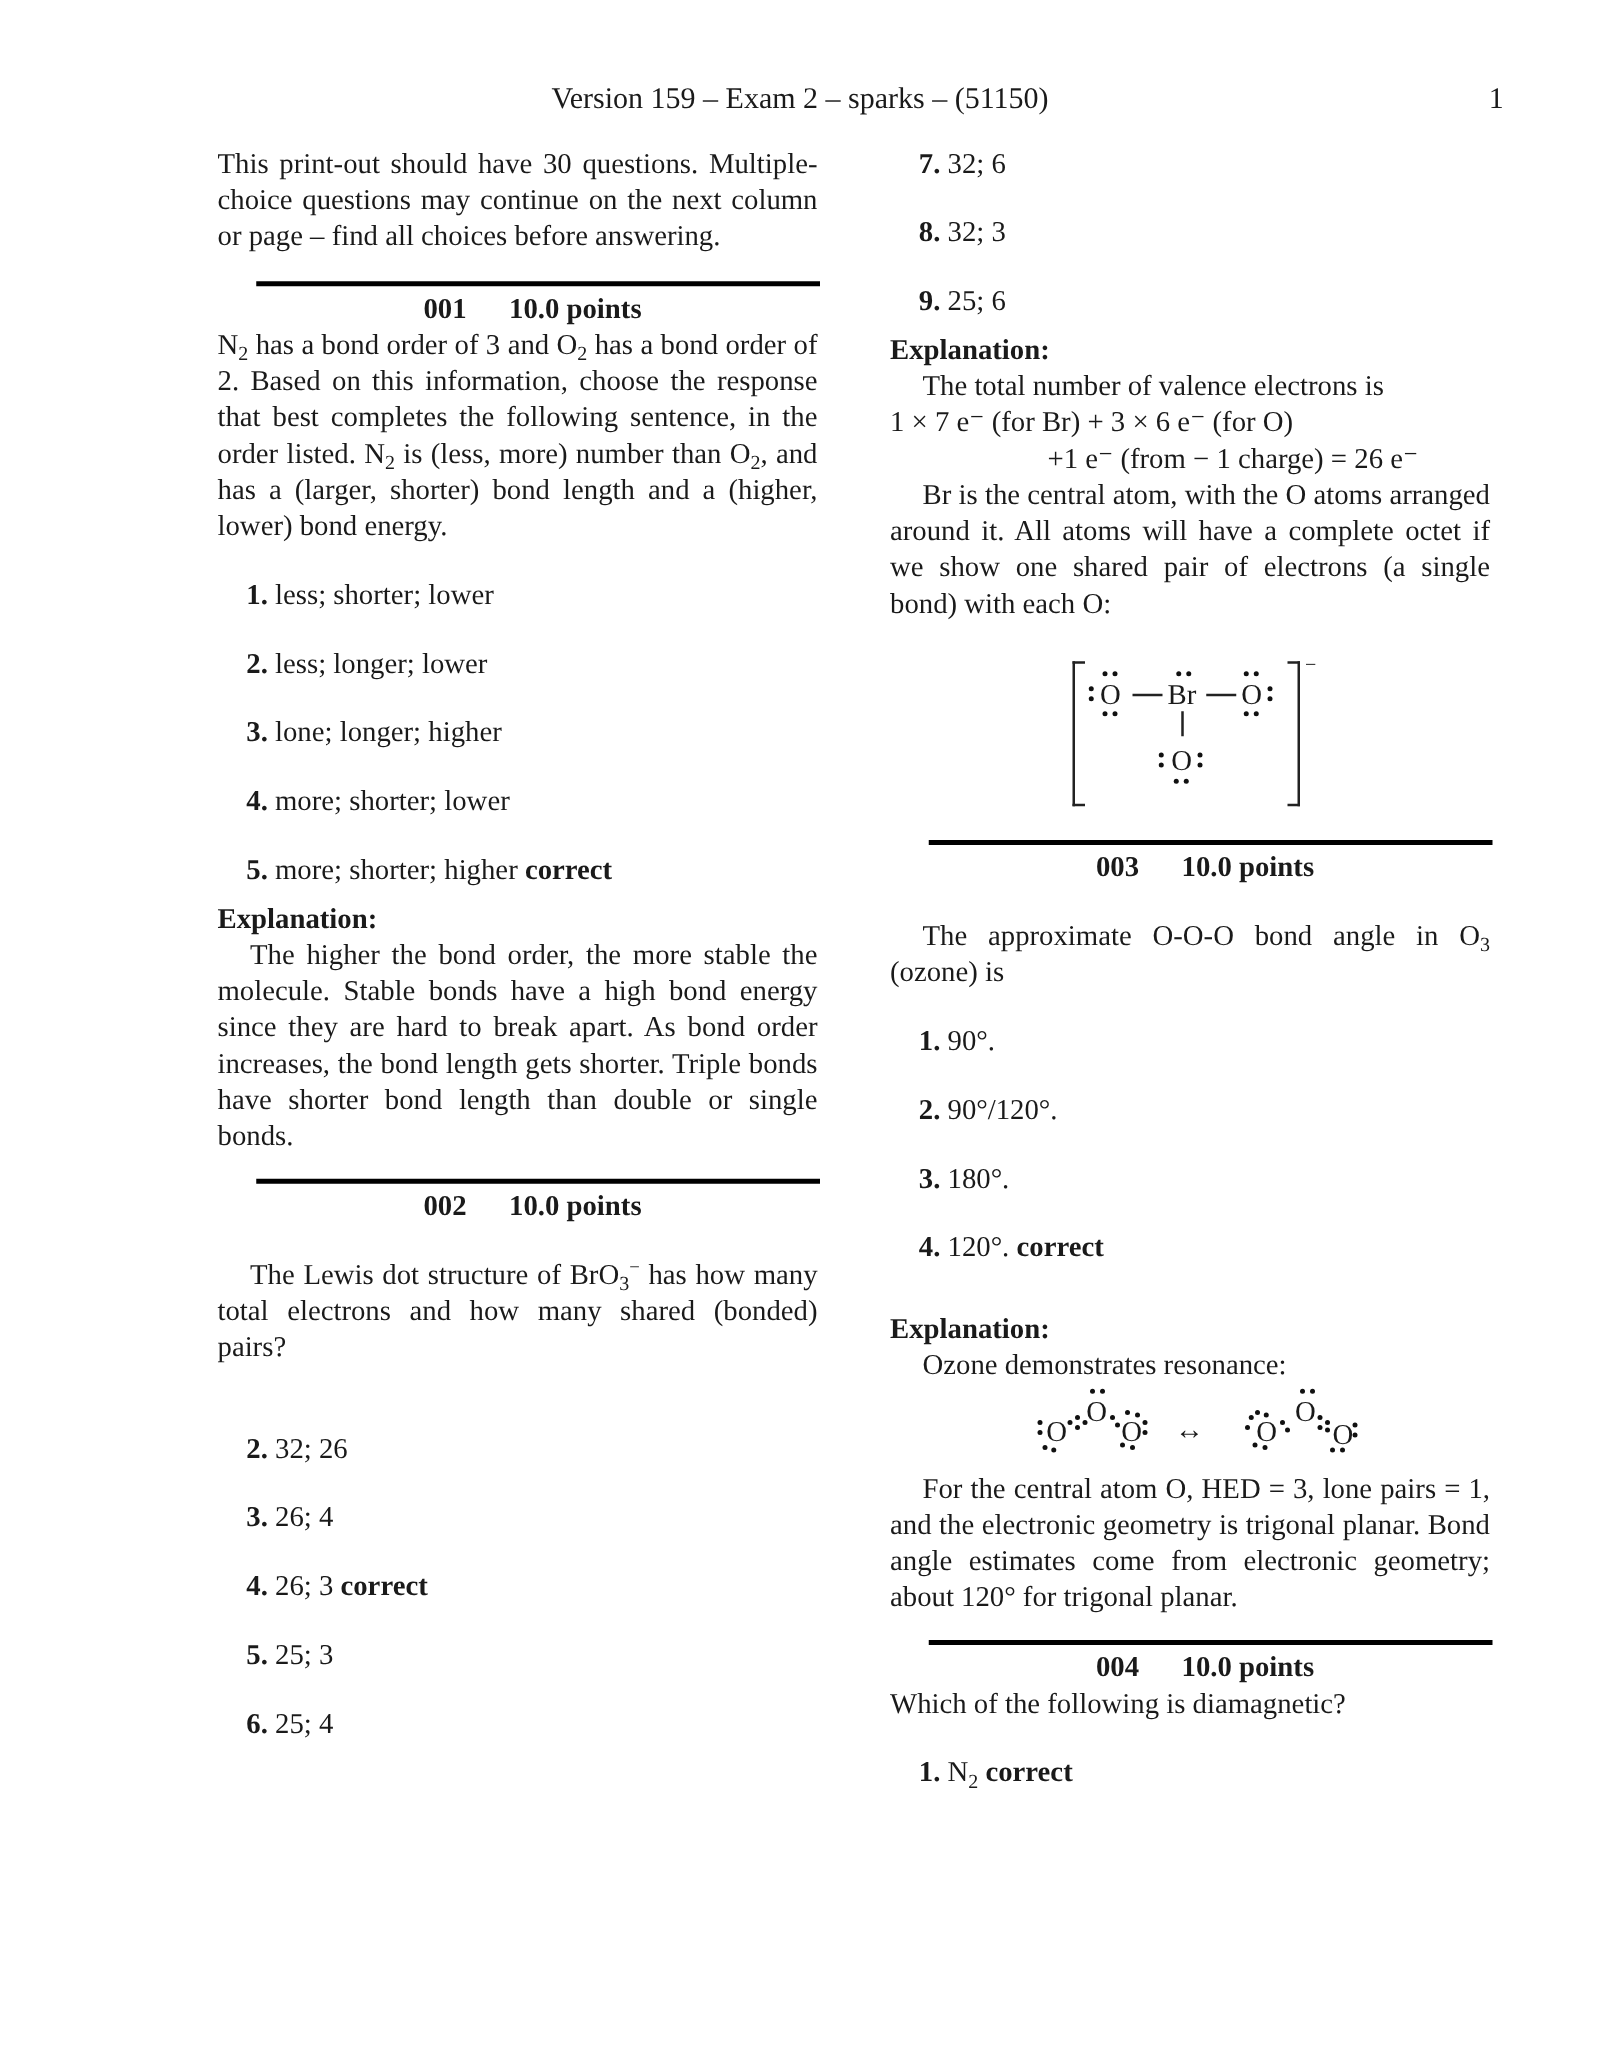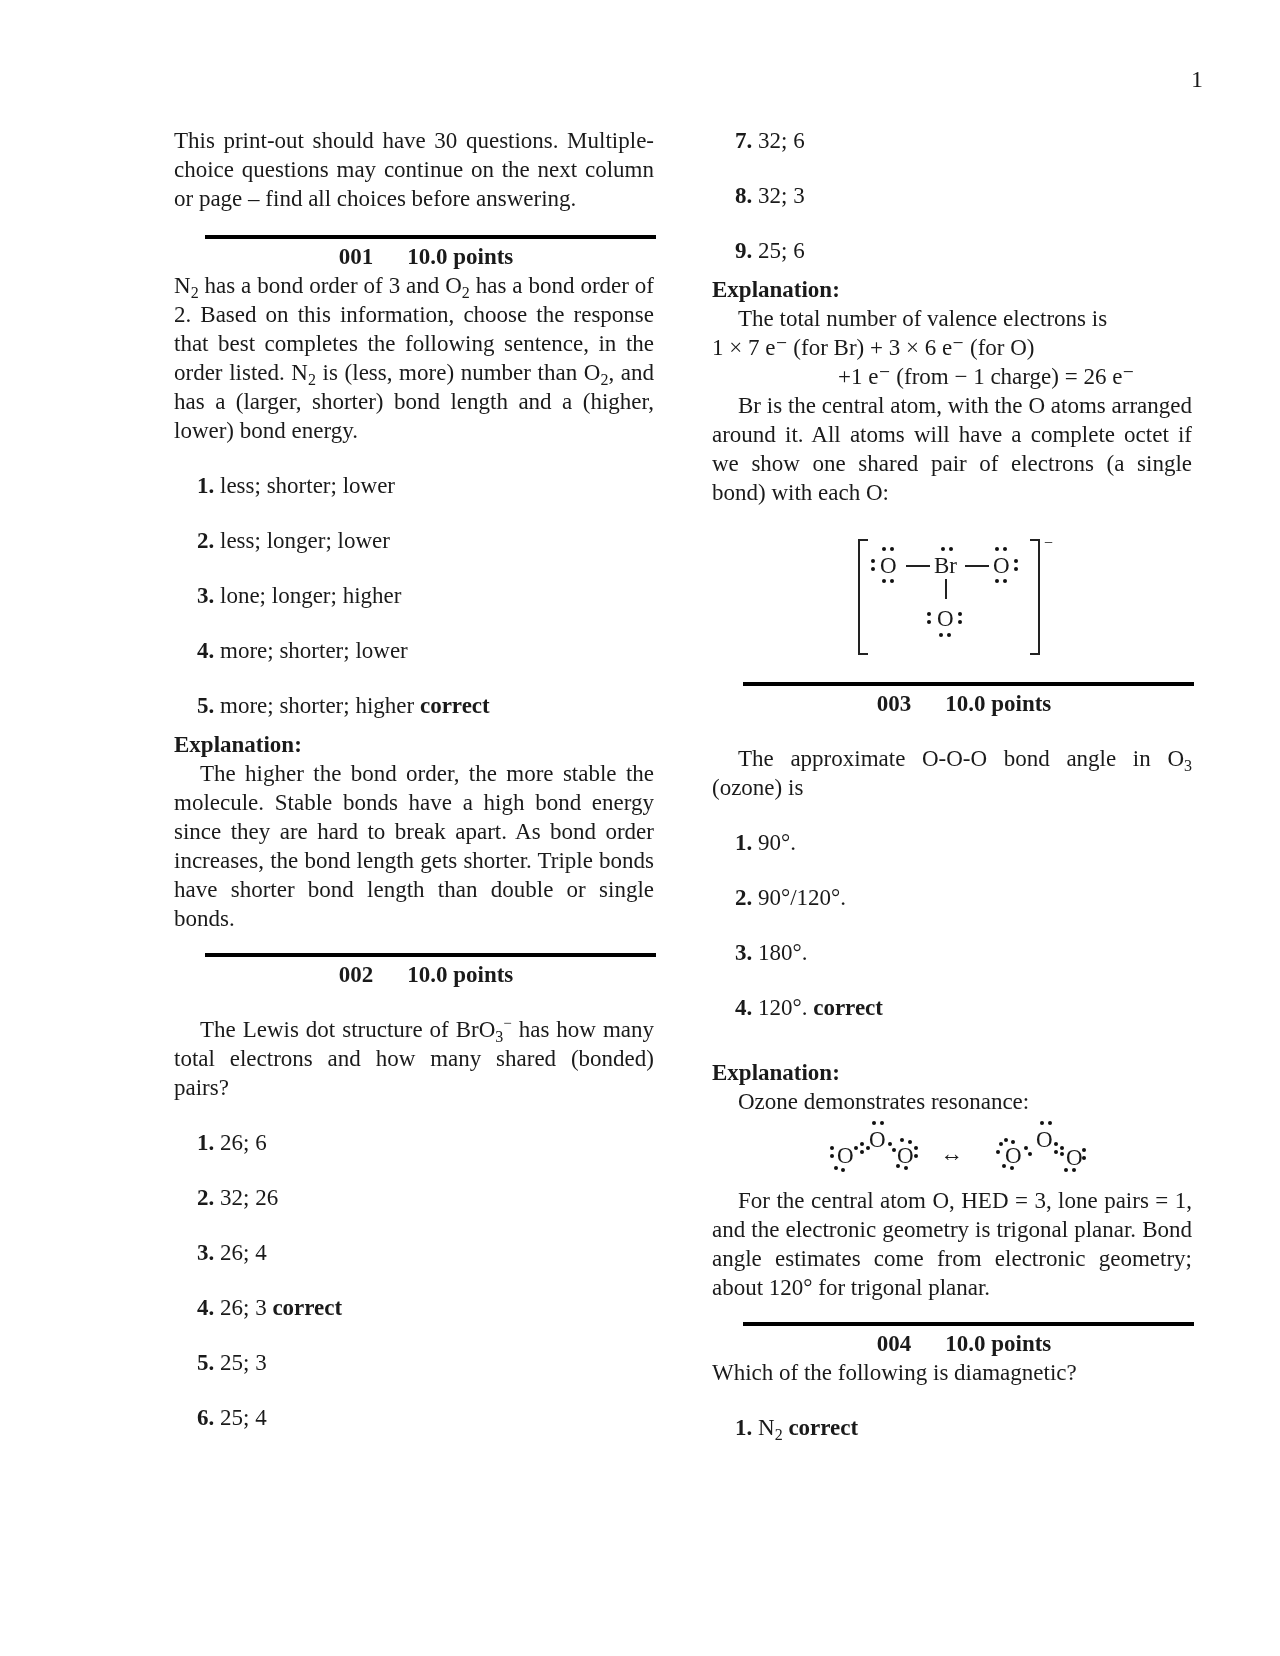--- a/index.html
+++ b/index.html
@@ -1,21 +1,21 @@
 <!DOCTYPE html>
 <html><head>
 <meta charset="utf-8">
 <style>
   html, body { margin:0; padding:0; background:#ffffff; }
   body { width:1280px; height:1656px; position:relative; overflow:hidden;
          font-family:"Liberation Serif","DejaVu Serif",serif; color:#1a1a1a; font-size:23px; }
   .header { position:absolute; top:66px; left:0; width:1280px; height:30px; }
   .header-title { position:absolute; left:0; width:1280px; text-align:center; top:0; font-size:24px; }
   .page-num { position:absolute; right:77px; top:0; font-size:24px; }
-  .col { position:absolute; top:126px; }
+  .col { position:absolute; top:116px; }
   .col-left { left:182px; width:488px; }
   .col-right { left:720px; width:488px; }
   .p { line-height:29px; text-align:justify; margin:0; }
   .indent { text-indent:26px; }
   .rule { height:4px; background:#000; margin-left:23px; width:451px; }
   .qhead { text-align:center; font-weight:bold; line-height:28px; font-size:23px; }
   .qhead span.num { margin-right:34px;text-align:center; }
   .choice { line-height:29px; margin:0 0 0 15px; }
   .choice b { font-weight:bold; }
   .correct { font-weight:bold; }
@@ -29,20 +29,21 @@
   .bracket-r { border-left:none; }
   .dot { position:absolute; width:4px; height:4px; background:#111; border-radius:50%; }
   .atom { position:absolute; font-size:23px; line-height:23px; }
   .bond-h { position:absolute; height:1.5px; background:#222; }
   .bond-v { position:absolute; width:1.5px; background:#222; }
 </style>
 </head>
 <body>
 
 <div class="header">
+  <div class="header-title">Version 159 – Exam 2 – sparks – (51150)</div>
   <div class="page-num">1</div>
 </div>
 
 <div class="col col-left">
   <p class="p" style="margin-left:-8px;width:480px;">This print-out should have 30 questions. Multiple-choice questions may continue on the next column or page – find all choices before answering.</p>
 
   <div style="height:22px"></div>
   <div class="rule"></div>
   <div style="height:4px"></div>
   <div class="qhead">
@@ -72,21 +73,20 @@
   <div style="height:4px"></div>
   <div class="qhead">
     <span class="num">002</span><span>10.0 points</span>
   </div>
   <div style="height:26px"></div>
   <p class="p indent" style="margin-left:-8px;width:480px;">
     <span>The Lewis dot structure of BrO</span><sub>3</sub><sup>−</sup><span> has how many total electrons and how many shared (bonded) pairs?</span>
   </p>
 
   <div style="height:26px"></div>
-  <div class="choice"><b>1.</b> <span>26; 6</span></div>
   <div style="height:26px"></div>
   <div class="choice"><b>2.</b> <span>32; 26</span></div>
   <div style="height:26px"></div>
   <div class="choice"><b>3.</b> <span>26; 4</span></div>
   <div style="height:26px"></div>
   <div class="choice"><b>4.</b> <span>26; 3</span> <span class="correct">correct</span></div>
   <div style="height:26px"></div>
   <div class="choice"><b>5.</b> <span>25; 3</span></div>
   <div style="height:26px"></div>
   <div class="choice"><b>6.</b> <span>25; 4</span></div>

